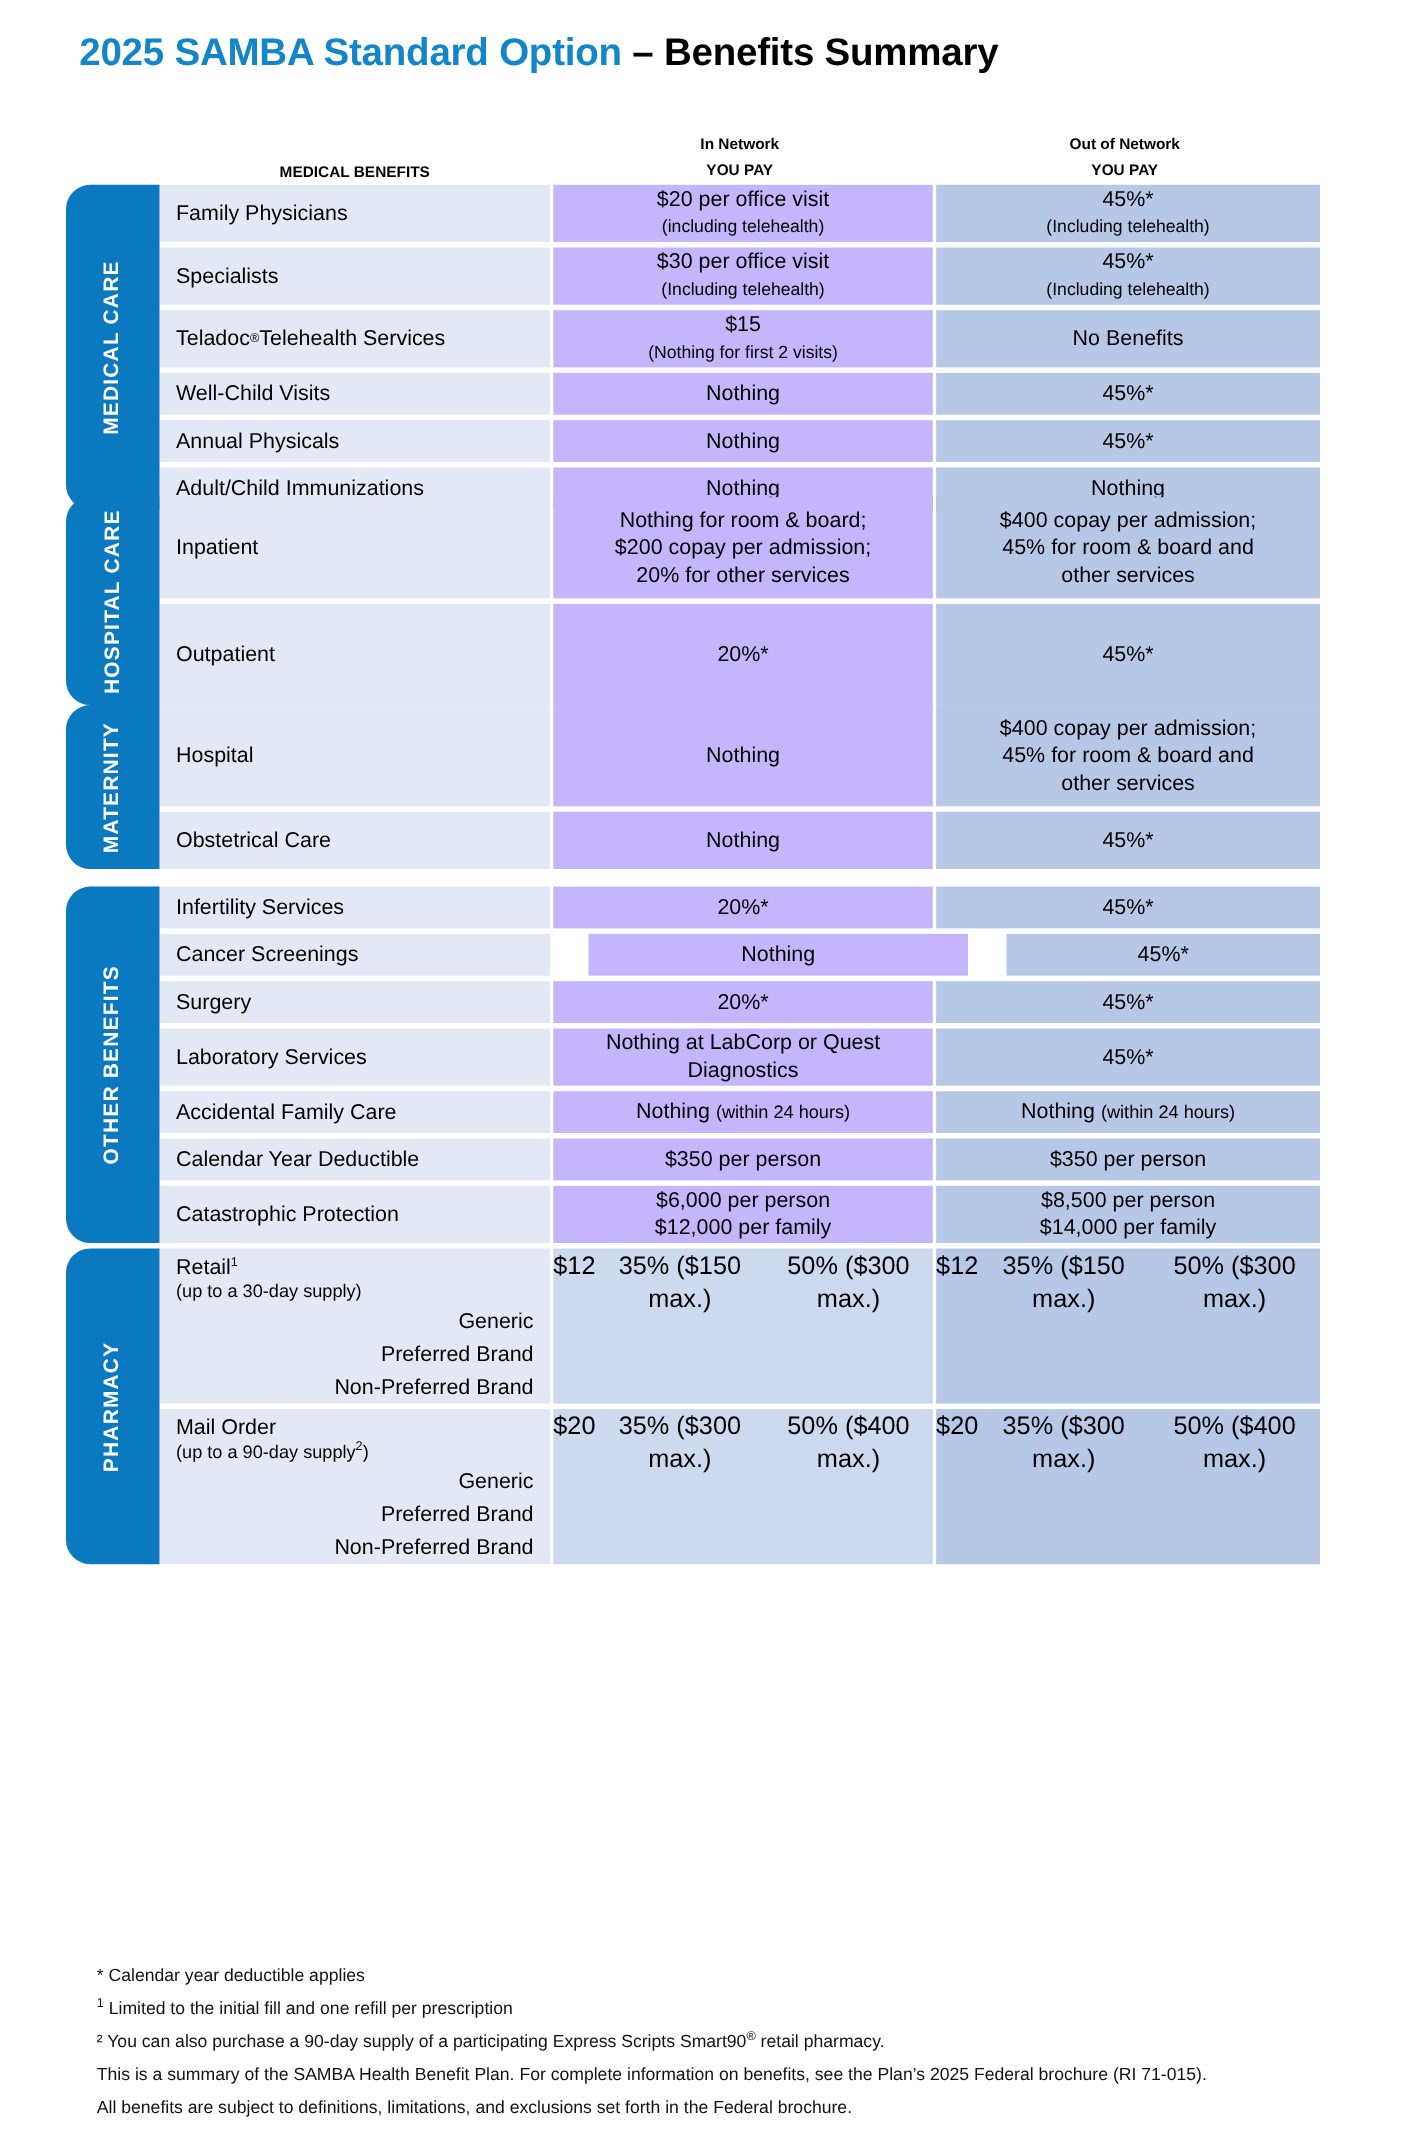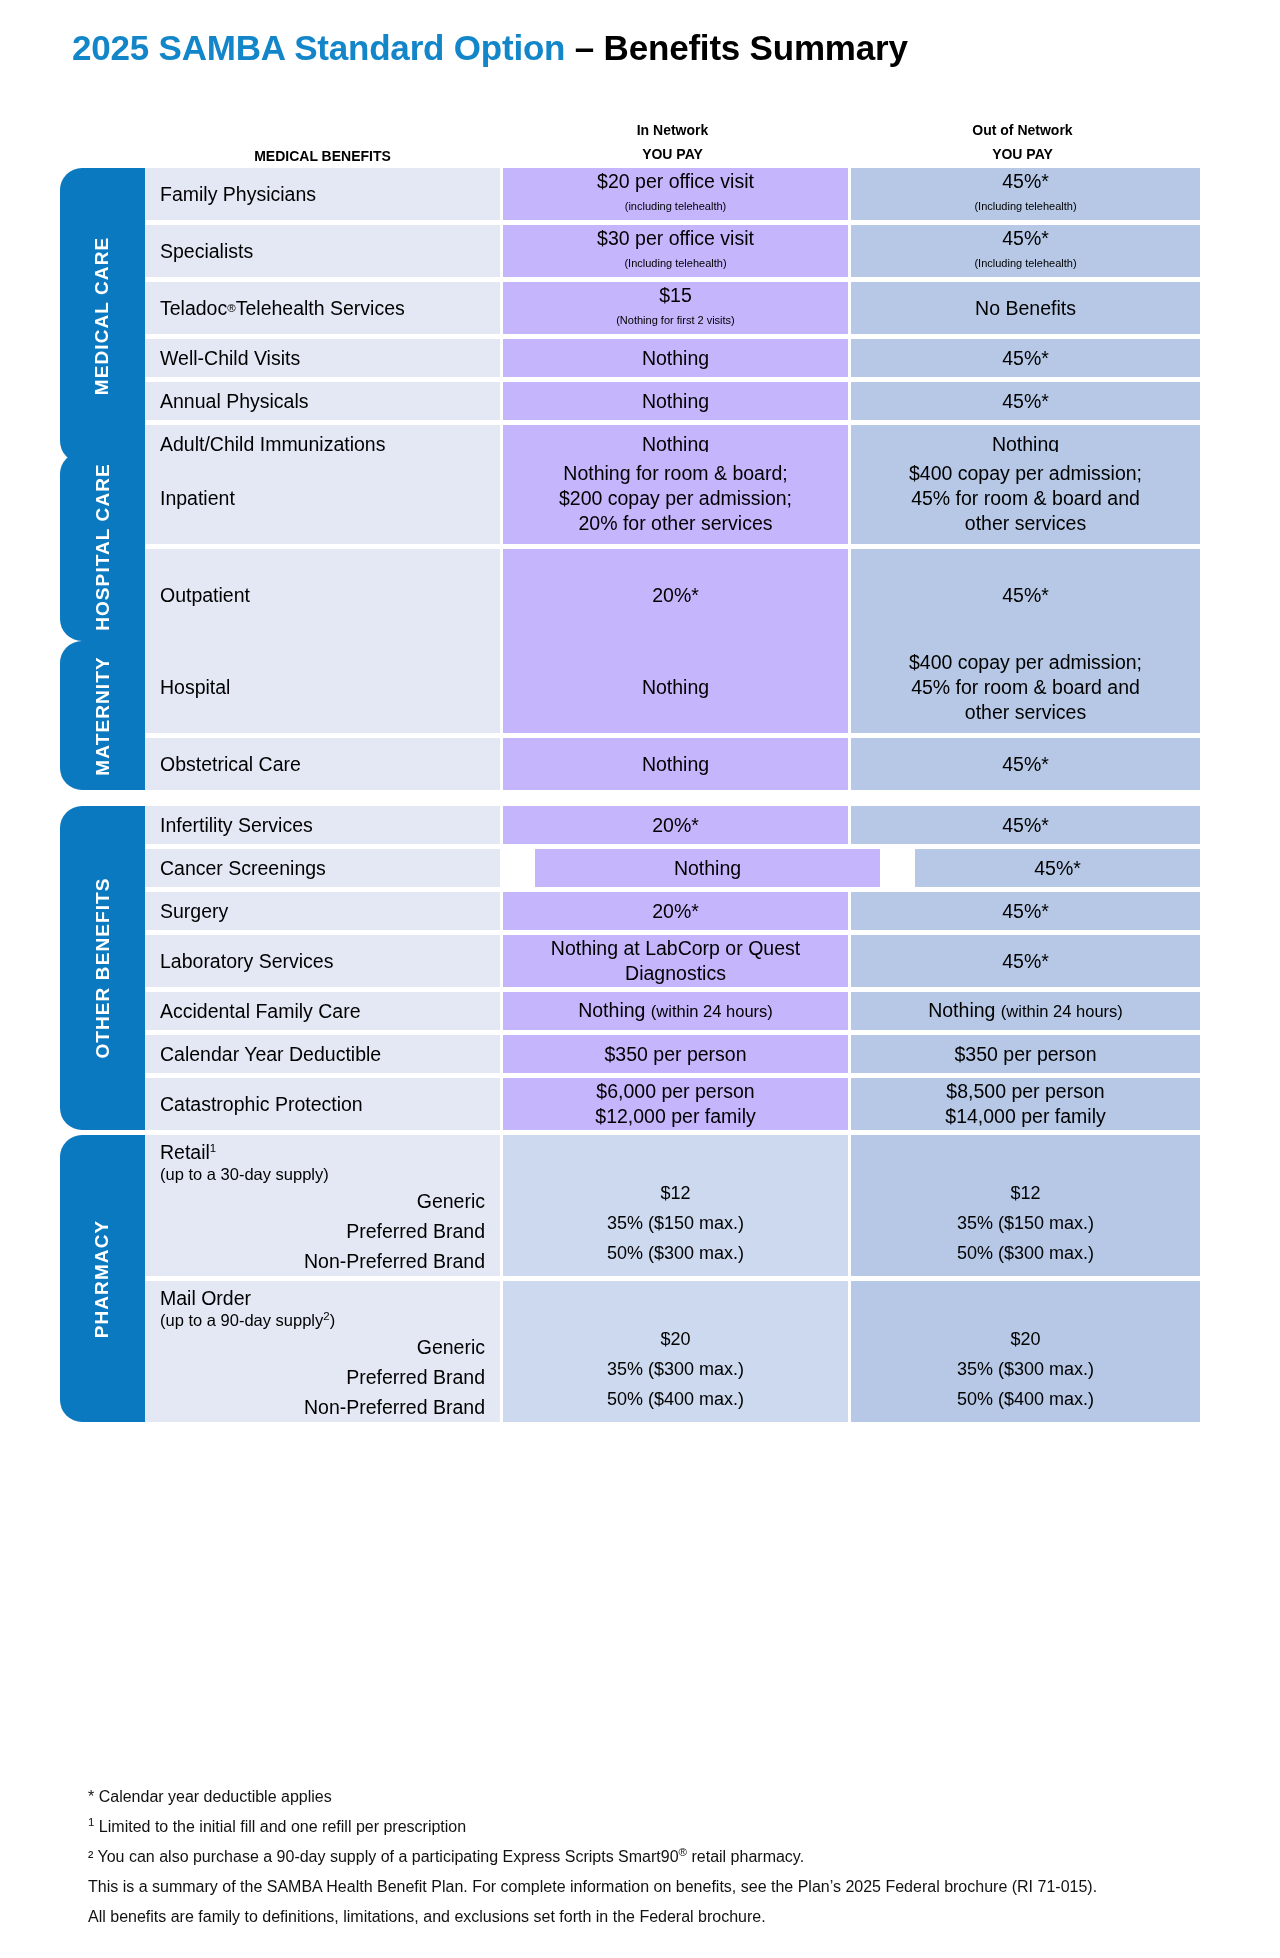--- a/index.html
+++ b/index.html
@@ -133,21 +133,21 @@
   .c-out {
     flex: 1 1 auto;
     background: #b6c8e6;
     justify-content: center;
     text-align: center;
     font-size: 19.5px;
     line-height: 25px;
     margin-left: 3px;
   }
   .sub {
-    font-size: 11px;
+    font-size: 16px;
     display: block;
   }
   .inlinesub { font-size: 16.5px; }
   sup { font-size: 11.5px; vertical-align: super; line-height: 0; }
 
   
   .ph-label {
     flex: 0 0 355px;
     background: #e3e8f4;
     padding: 6px 15px 24px 15px;
@@ -156,24 +156,24 @@
     display: flex;
     flex-direction: column;
     justify-content: flex-start;
     box-sizing: border-box;
   }
   .ph-head { font-size: 19.5px; line-height: 23px; }
   .ph-sub { font-size: 16.5px; line-height: 20px; margin-bottom: 2px; }
   .ph-tier { text-align: right; font-size: 19.5px; line-height: 30px; }
   .ph-vals {
     display: flex;
-    flex-direction: column;
+    flex-direction: row;
     justify-content: flex-end;
     text-align: center;
-    font-size: 18px;
+    font-size: 23px;
     line-height: 30px;
     box-sizing: border-box;
     padding-bottom: 8px;
   }
   .ph-in { flex: 0 0 345px; background: #ccd9ee; margin-left: 3px; }
   .ph-out { flex: 1 1 auto; background: #b6c8e6; margin-left: 3px; }
 
   
   .notes {
     position: absolute;
@@ -444,16 +444,16 @@
           </div>
         </div>
       </div>
     </div>
 
   <div class="notes" id="notes-host">
       <div>* Calendar year deductible applies</div>
       <div><sup>1</sup> Limited to the initial fill and one refill per prescription</div>
       <div>² You can also purchase a 90-day supply of a participating Express Scripts Smart90<sup>®</sup> retail pharmacy.</div>
       <div>This is a summary of the SAMBA Health Benefit Plan.  For complete information on benefits, see the Plan’s 2025 Federal brochure (RI 71-015).</div>
-      <div>All benefits are family to definitions, limitations, and exclusions set forth in the Federal brochure.</div>
+      <div>All benefits are subject to definitions, limitations, and exclusions set forth in the Federal brochure.</div>
     </div>
 
 </div>
 
 </body></html>

